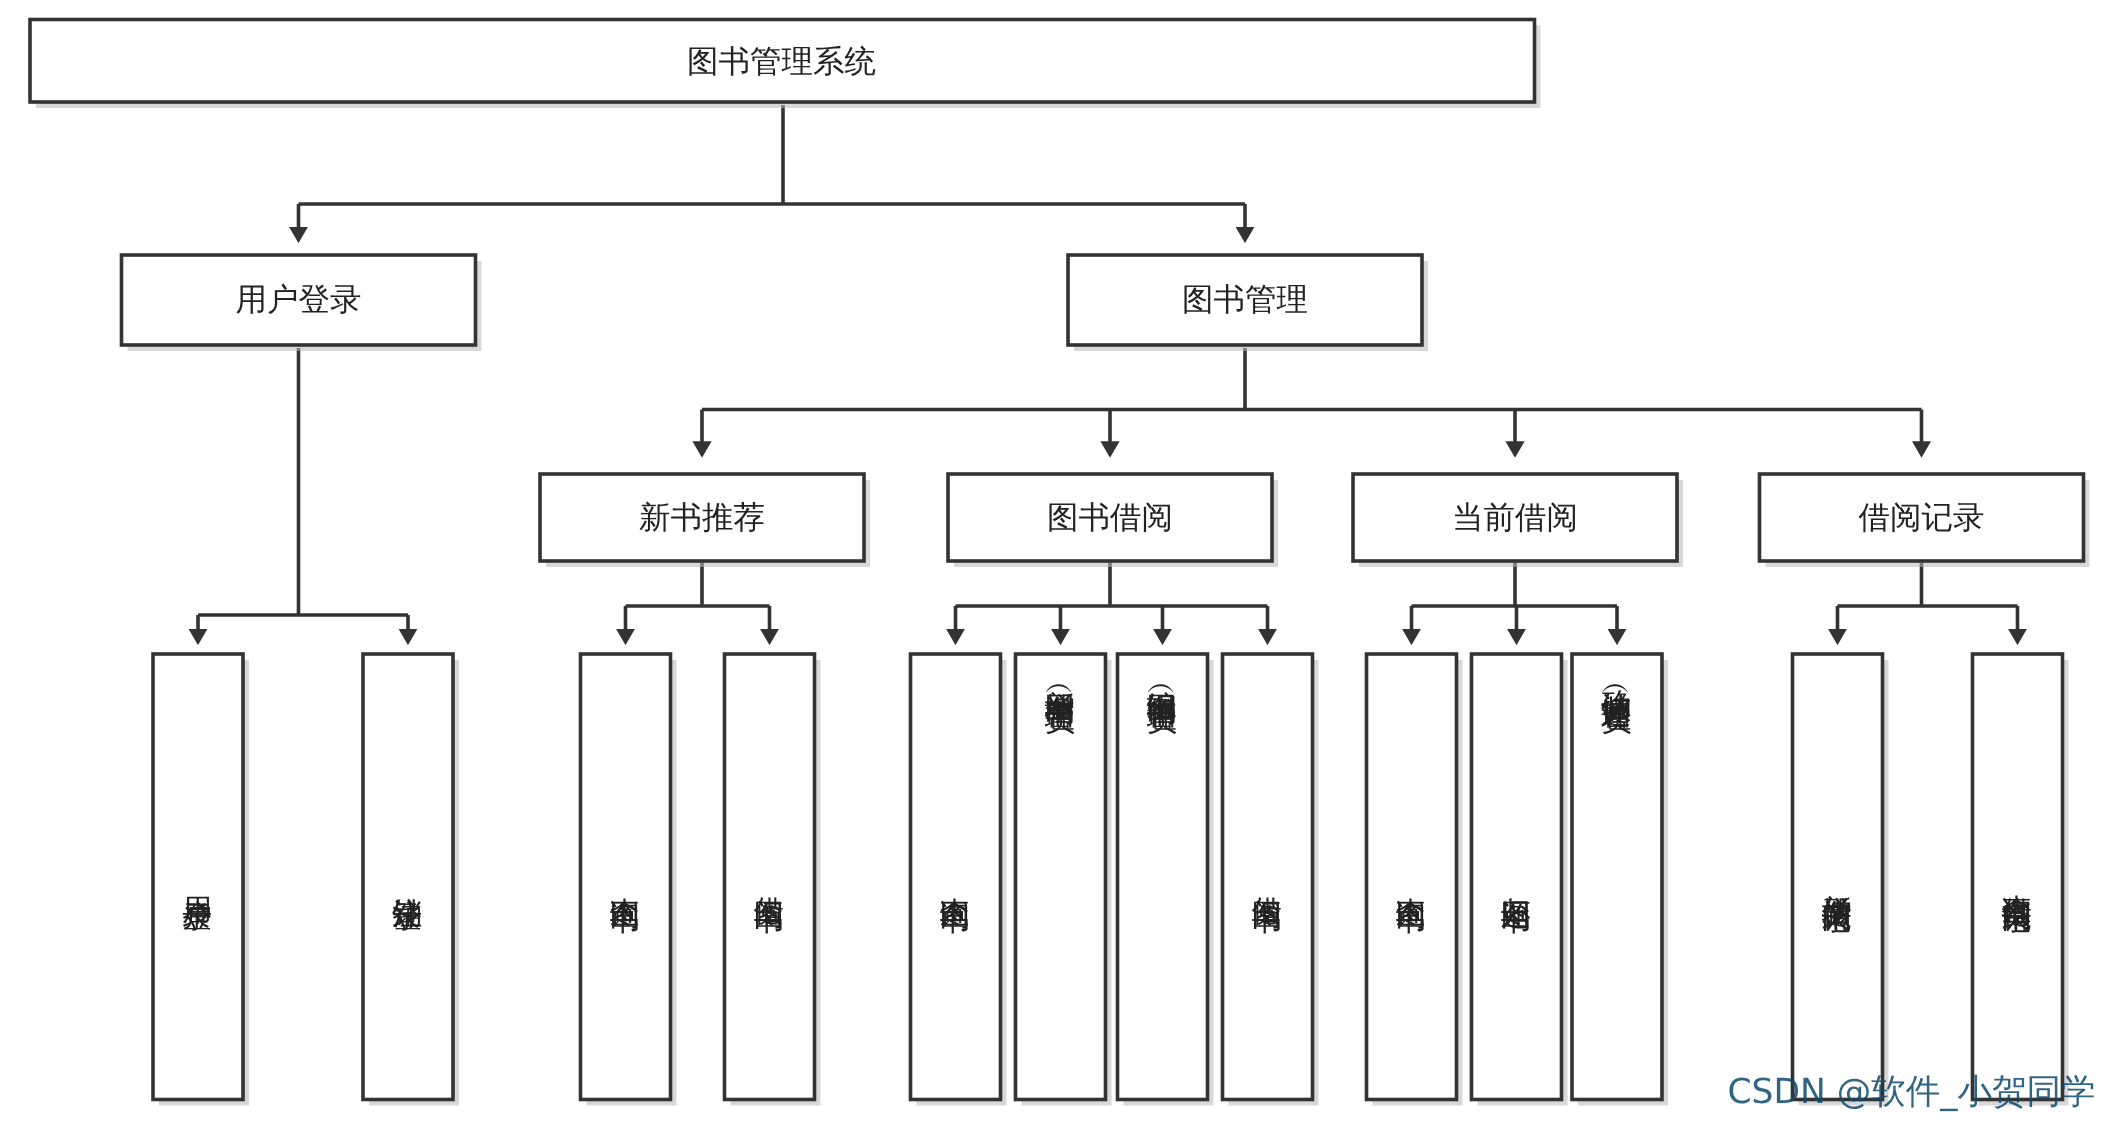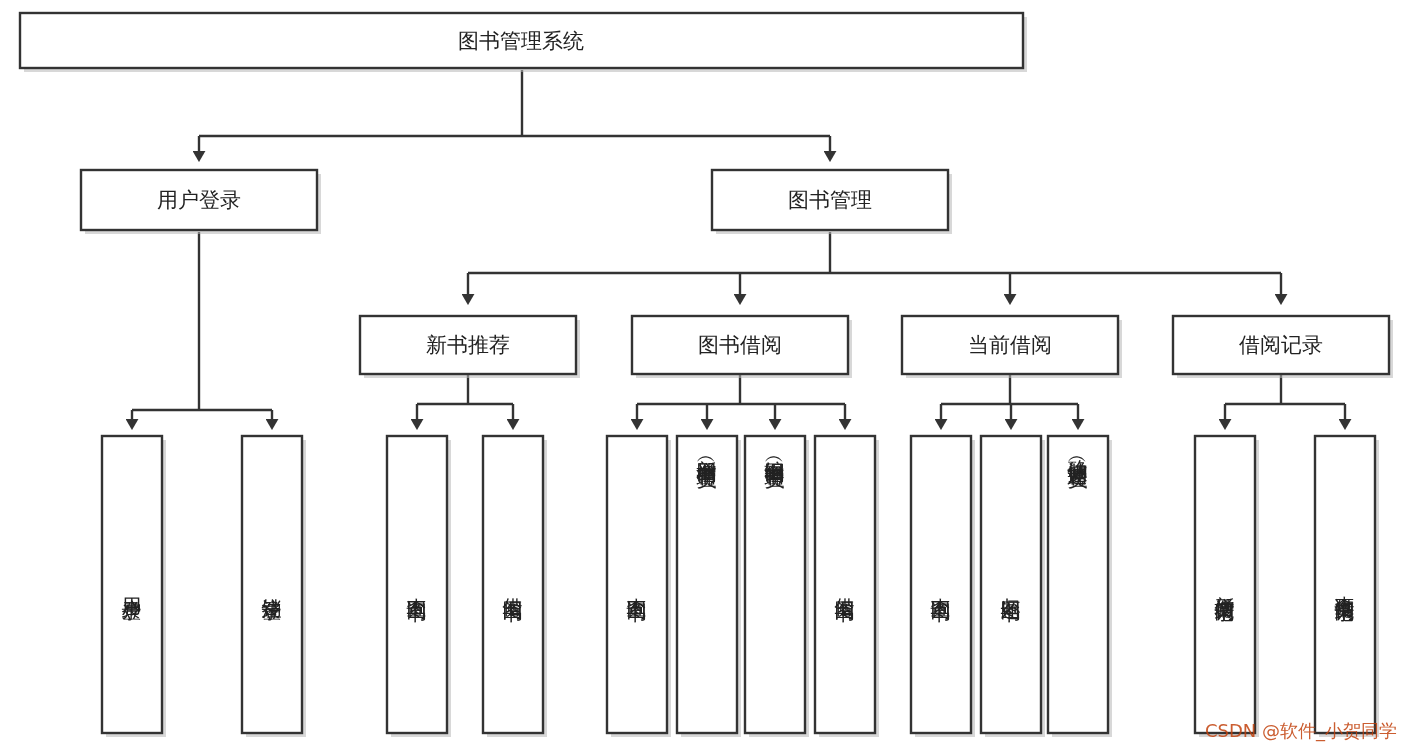--- a/index.html
+++ b/index.html
@@ -71,22 +71,22 @@
     white-space: nowrap;
   }
   .leaf-label.centered {
     align-self: center;
   }
   .watermark {
     position: absolute;
     right: 8px;
     bottom: 4px;
     font-family: "DejaVu Sans", "Liberation Sans", sans-serif;
-    font-size: 18px;
-    color: #c2410c;
+    font-size: 23px;
+    color: #0c4a6e;
     opacity: 0.85;
     white-space: nowrap;
   }
 </style>
 </head>
 <body>
 
 <div id="diagram-root">
 
   <svg class="tree" viewBox="0 0 1405 747" xmlns="http://www.w3.org/2000/svg">

